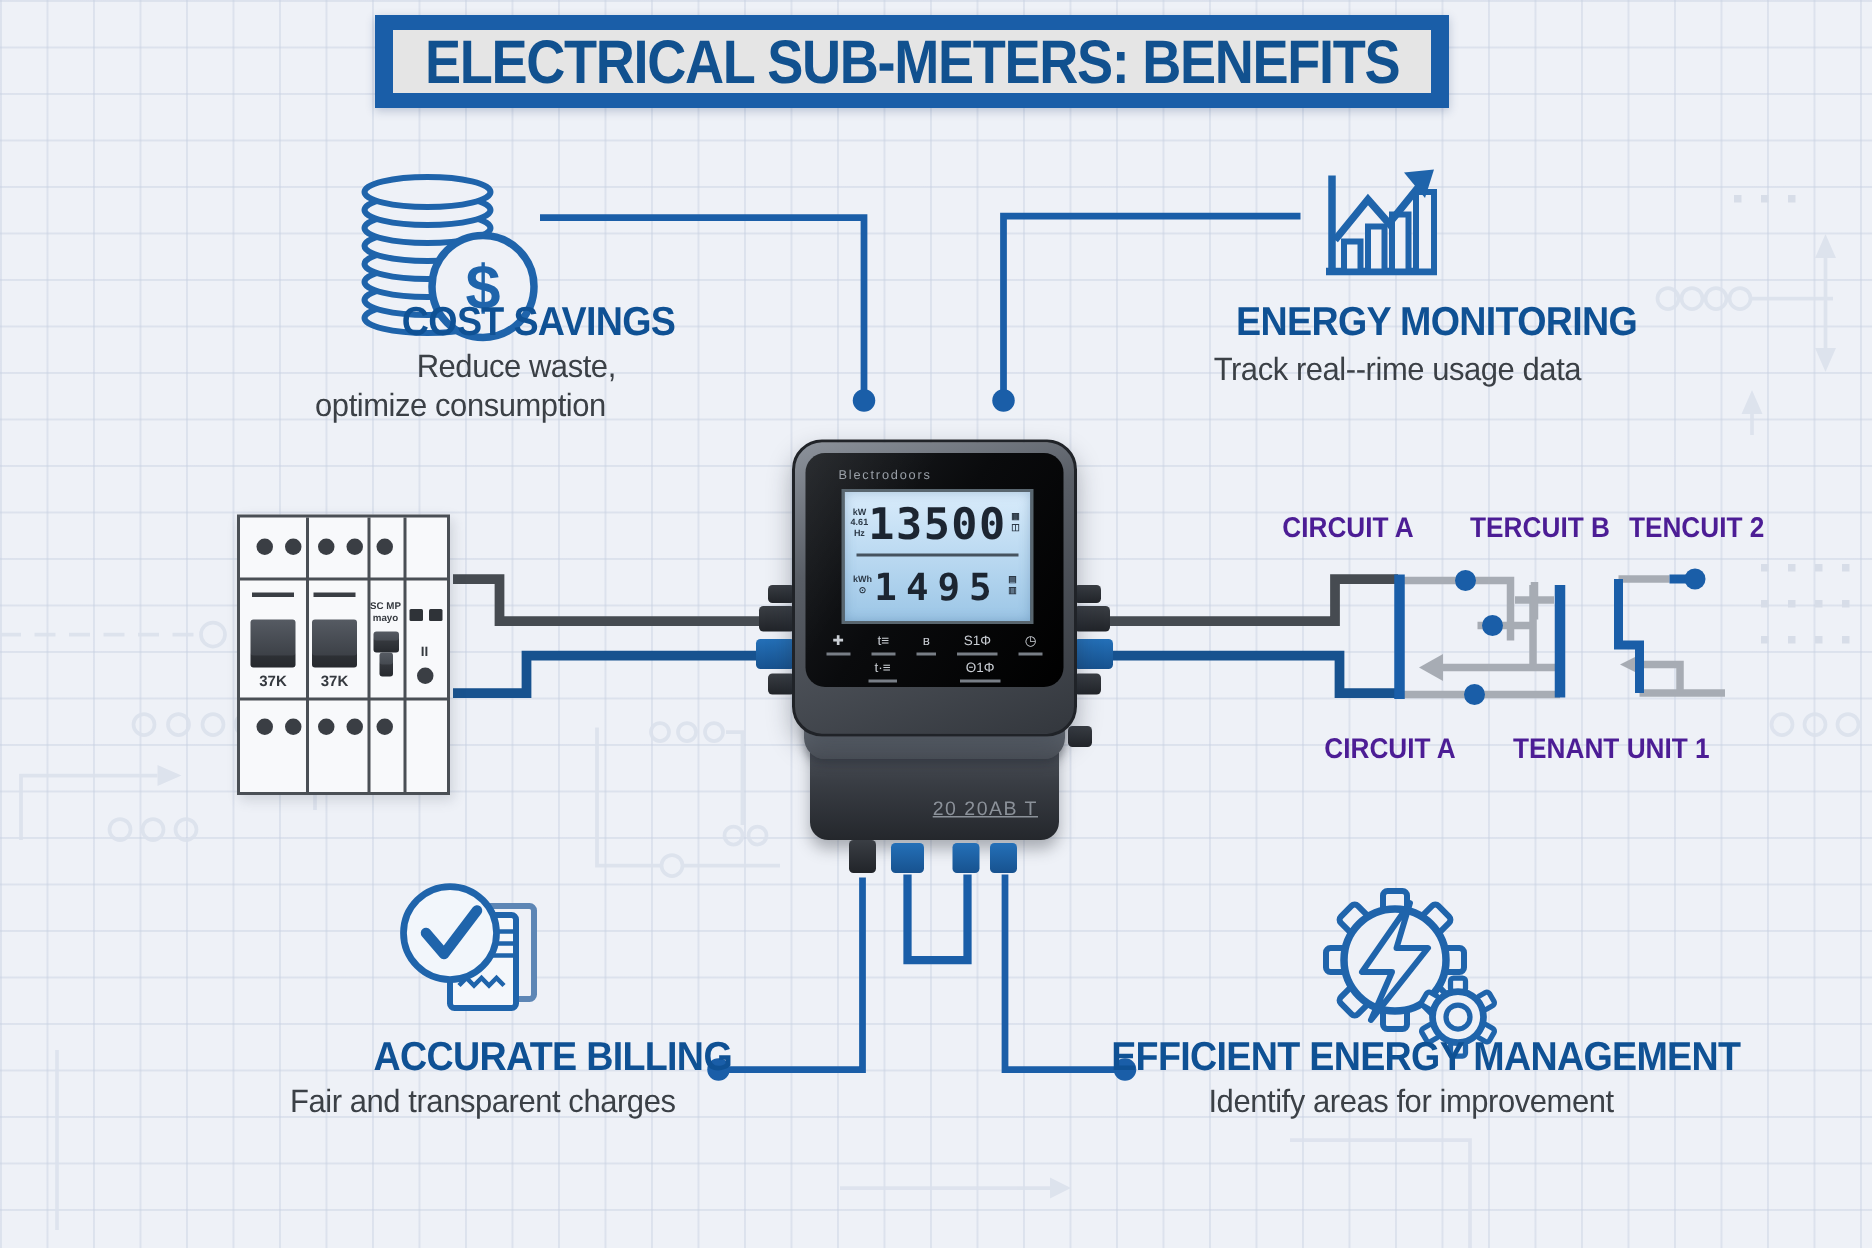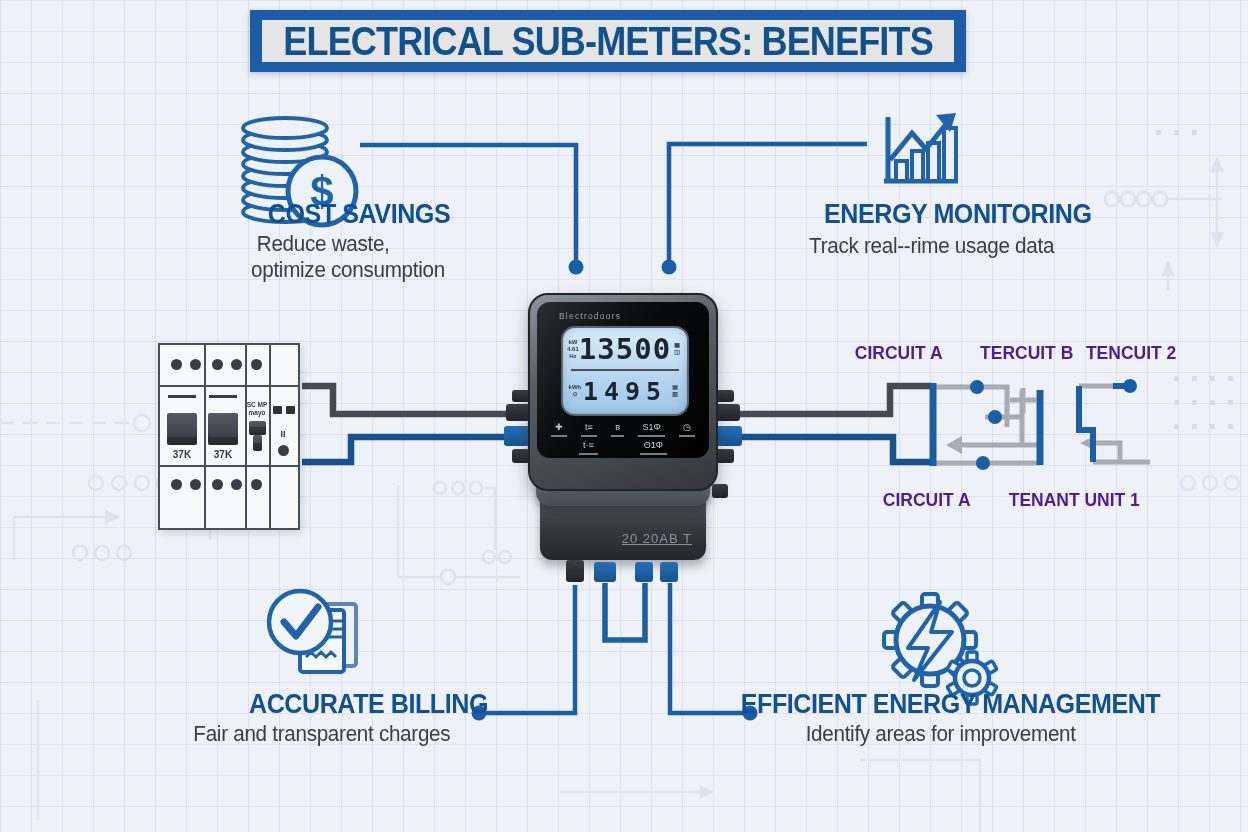--- a/index.html
+++ b/index.html
@@ -88,21 +88,21 @@
     background:linear-gradient(125deg,#1d2024 0%,#0a0b0d 45%,#000 100%);
     overflow:hidden;
   }
   .meter-face:before{
     content:"";position:absolute;left:-30px;top:-60px;width:140px;height:200px;
     background:linear-gradient(115deg,rgba(255,255,255,.10),rgba(255,255,255,0) 60%);
     transform:rotate(8deg);
   }
   .brand{position:absolute;left:22px;top:9px;font-size:8.5px;color:#9aa0a8;letter-spacing:1.2px;}
   .lcd{
-    position:absolute;left:24px;top:24px;width:124px;height:86px;border-radius:14px;
+    position:absolute;left:24px;top:24px;width:124px;height:86px;border-radius:0;
     background:linear-gradient(180deg,#d9ecfb 0%,#b7d7f0 55%,#9cc6e6 100%);
     border:2px solid #59666f;box-shadow:inset 0 0 8px rgba(70,110,150,.35);
   }
   .lcd-row{position:absolute;left:4px;right:4px;display:flex;align-items:center;}
   .lcd-side{width:17px;font-size:6px;line-height:7px;color:#2c3947;font-weight:700;text-align:center;}
   .lcd-digits{
     flex:1;text-align:center;font-family:"DejaVu Sans Mono", monospace;
     font-weight:bold;color:#1c2531;
   }
   .lcd-div{position:absolute;left:8px;right:8px;top:41px;height:2px;background:#46535f;}
@@ -325,22 +325,22 @@
   </g>
 </svg>
 
 <div class="abs title-bar">
   <div class="title-band">
     <div class="title-text">ELECTRICAL SUB-METERS: BENEFITS</div>
   </div>
 </div>
 
 <div class="abs benefit-title" style="left:157px;top:199px;width:300px;"><span>COST SAVINGS</span></div>
-<div class="abs benefit-desc" style="left:154px;top:232px;width:300px;padding-left:19px;"><span>Reduce waste,</span></div>
-<div class="abs benefit-desc" style="left:157px;top:258px;width:300px;padding-left:41px;"><span>optimize consumption</span></div>
+<div class="abs benefit-desc" style="left:175px;top:232px;width:300px;padding-left:19px;"><span>Reduce waste,</span></div>
+<div class="abs benefit-desc" style="left:157px;top:258px;width:300px;"><span>optimize consumption</span></div>
 
 <div class="abs benefit-title" style="left:762px;top:199px;width:340px;"><span>ENERGY MONITORING</span></div>
 <div class="abs benefit-desc" style="left:762px;top:234px;width:340px;"><span>Track real--rime usage data</span></div>
 
 <div class="abs benefit-title" style="left:147px;top:689px;width:350px;"><span>ACCURATE BILLING</span></div>
 <div class="abs benefit-desc" style="left:147px;top:722px;width:350px;"><span>Fair and transparent charges</span></div>
 
 <div class="abs benefit-title" style="left:725px;top:689px;width:450px;"><span>EFFICIENT ENERGY MANAGEMENT</span></div>
 <div class="abs benefit-desc" style="left:716px;top:722px;width:450px;"><span>Identify areas for improvement</span></div>
 

